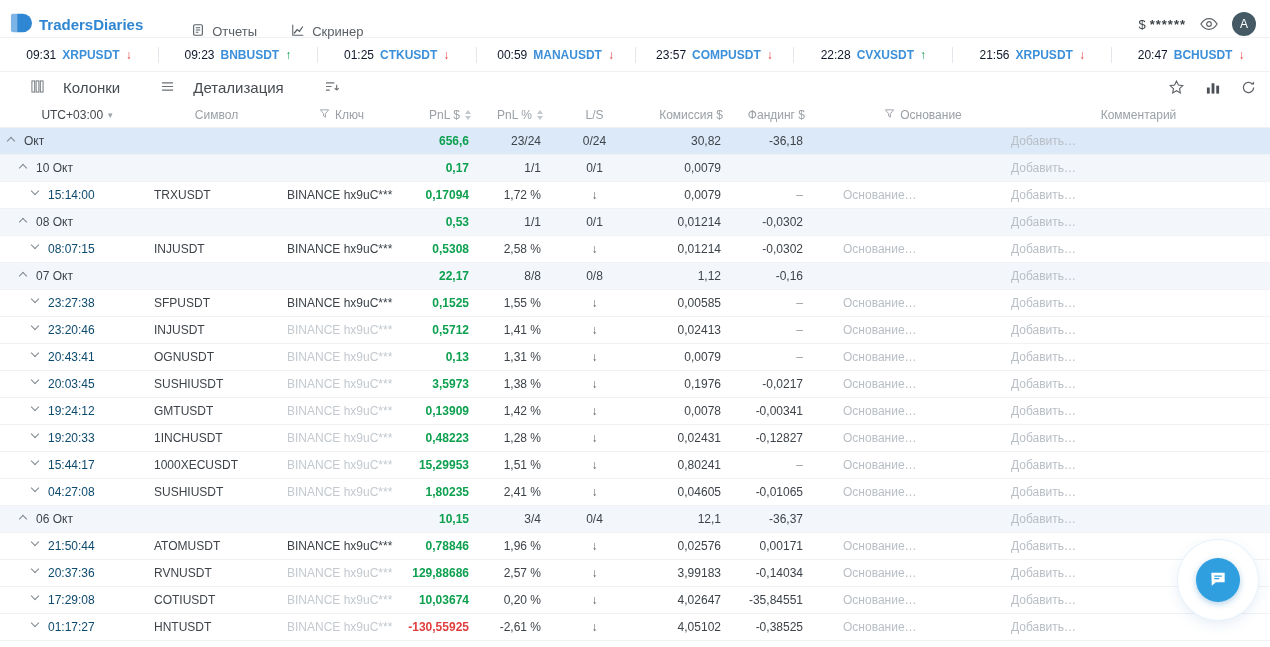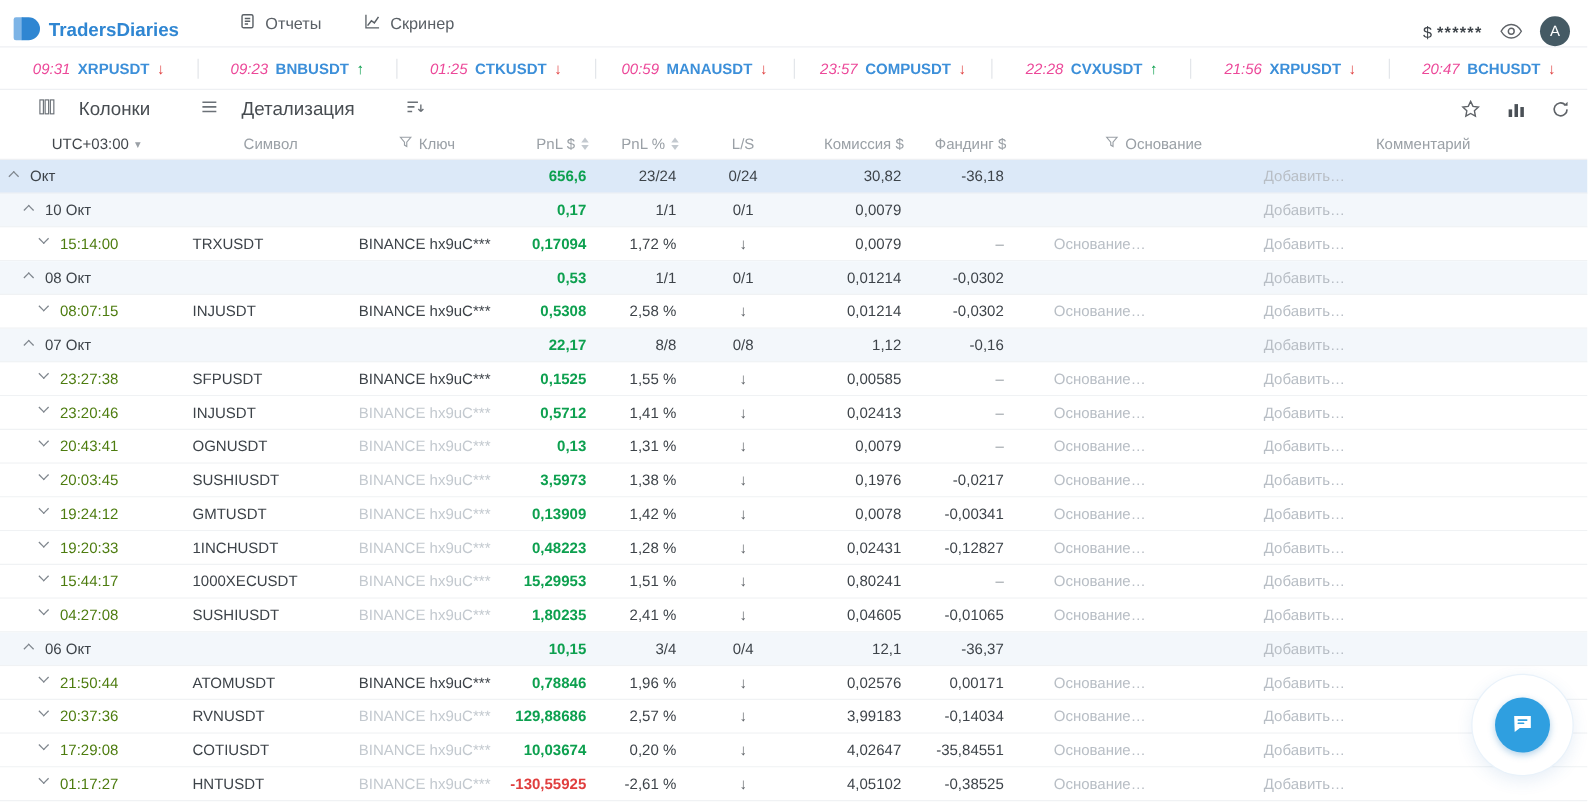--- a/index.html
+++ b/index.html
@@ -3,41 +3,41 @@
 <meta charset="utf-8">
 <style>
   * { box-sizing: border-box; }
   html,body { margin:0; padding:0; }
   body {
     width:1270px; height:647px; overflow:hidden; position:relative;
     font-family:"Liberation Sans", sans-serif;
     background:#ffffff; color:#3d4349; font-size:12px;
   }
   
-  .topbar { height:38px; display:flex; align-items:flex-end; padding:12px 14px 0 10px;
+  .topbar { height:38px; display:flex; align-items:flex-start; padding:12px 14px 0 10px;
             border-bottom:1px solid #eef0f3; background:#fff; }
   .brand { display:flex; align-items:center; gap:7px; }
   .brand-title { color:#2f86d2; font-size:15px; font-weight:bold; }
   .tabs { display:flex; align-items:stretch; height:38px; margin-left:48px; gap:34px; }
   .tab { position:relative; display:flex; align-items:center; gap:7px; cursor:pointer;
          color:#5a6066; font-size:13px; }
   .tab.active { color:#2f86d2; }
   .tab.active::after { content:""; position:absolute; left:0; right:0; bottom:0; height:2px;
                        background:#2f86d2; }
   .topbar-right { margin-left:auto; display:flex; align-items:center; gap:14px; }
   .balance { display:flex; align-items:baseline; gap:4px; color:#3d4349; font-size:13px; }
   .balance .stars { letter-spacing:1px; font-weight:bold; }
   .avatar { width:24px; height:24px; border-radius:50%; background:#455a64; color:#fff;
             display:flex; align-items:center; justify-content:center; font-size:12px; }
   
   .ticker { height:34px; display:flex; align-items:center; border-bottom:1px solid #eef0f3; }
   .tick { flex:1; display:flex; align-items:center; justify-content:center; gap:6px;
           border-right:1px solid #e3e6ea; height:16px; cursor:pointer; }
   .tick:last-child { border-right:none; }
-  .t-time { color:#ec4899;font-style:italic; }
+  .t-time { color:#0f172a; }
   .t-sym { color:#3c8fd9; font-weight:bold; }
   .t-arrow.down { color:#e03e3e; }
   .t-arrow.up { color:#0da04f; }
   
   .toolbar { height:30px; display:flex; align-items:center; gap:24px; padding:0 14px; }
   .tool-btn { display:flex; align-items:center; gap:19px; color:#474c51; cursor:pointer; font-size:15px;padding-left:17px; }
   .toolbar-right { margin-left:auto; display:flex; align-items:center; gap:20px; }
   .icon-btn { display:flex; align-items:center; cursor:pointer; }
   
   .grid { width:1270px; }
@@ -70,21 +70,21 @@
   .pad-m { padding-left:8px; }
   .pad-d { padding-left:20px; }
   .pad-t { padding-left:32px; }
   .green { color:#0da04f; }
   .red { color:#e03e3e; }
   .bold { font-weight:bold; }
   .muted { color:#c3c9cf; }
   .dash { color:#9aa0a6; }
   .addlink { color:#b8bec5; cursor:pointer; }
   .ls-arrow { color:#5f6368; font-size:12px; }
-  .t-time-val { color:#4d7c0f; }
+  .t-time-val { color:#0c4a6e; }
   
   .fab-halo { position:absolute; right:12px; bottom:27px; width:80px; height:80px; border-radius:50%;
               background:#fff; box-shadow:0 0 0 1px #e9f2fa, 0 4px 14px rgba(40,110,180,.12);
               display:flex; align-items:center; justify-content:center; }
   .fab { width:44px; height:44px; border-radius:50%; background:#2f9fe0;
          display:flex; align-items:center; justify-content:center; cursor:pointer;
          box-shadow:0 2px 6px rgba(30,120,190,.35); }
 </style>
 </head>
 <body>

